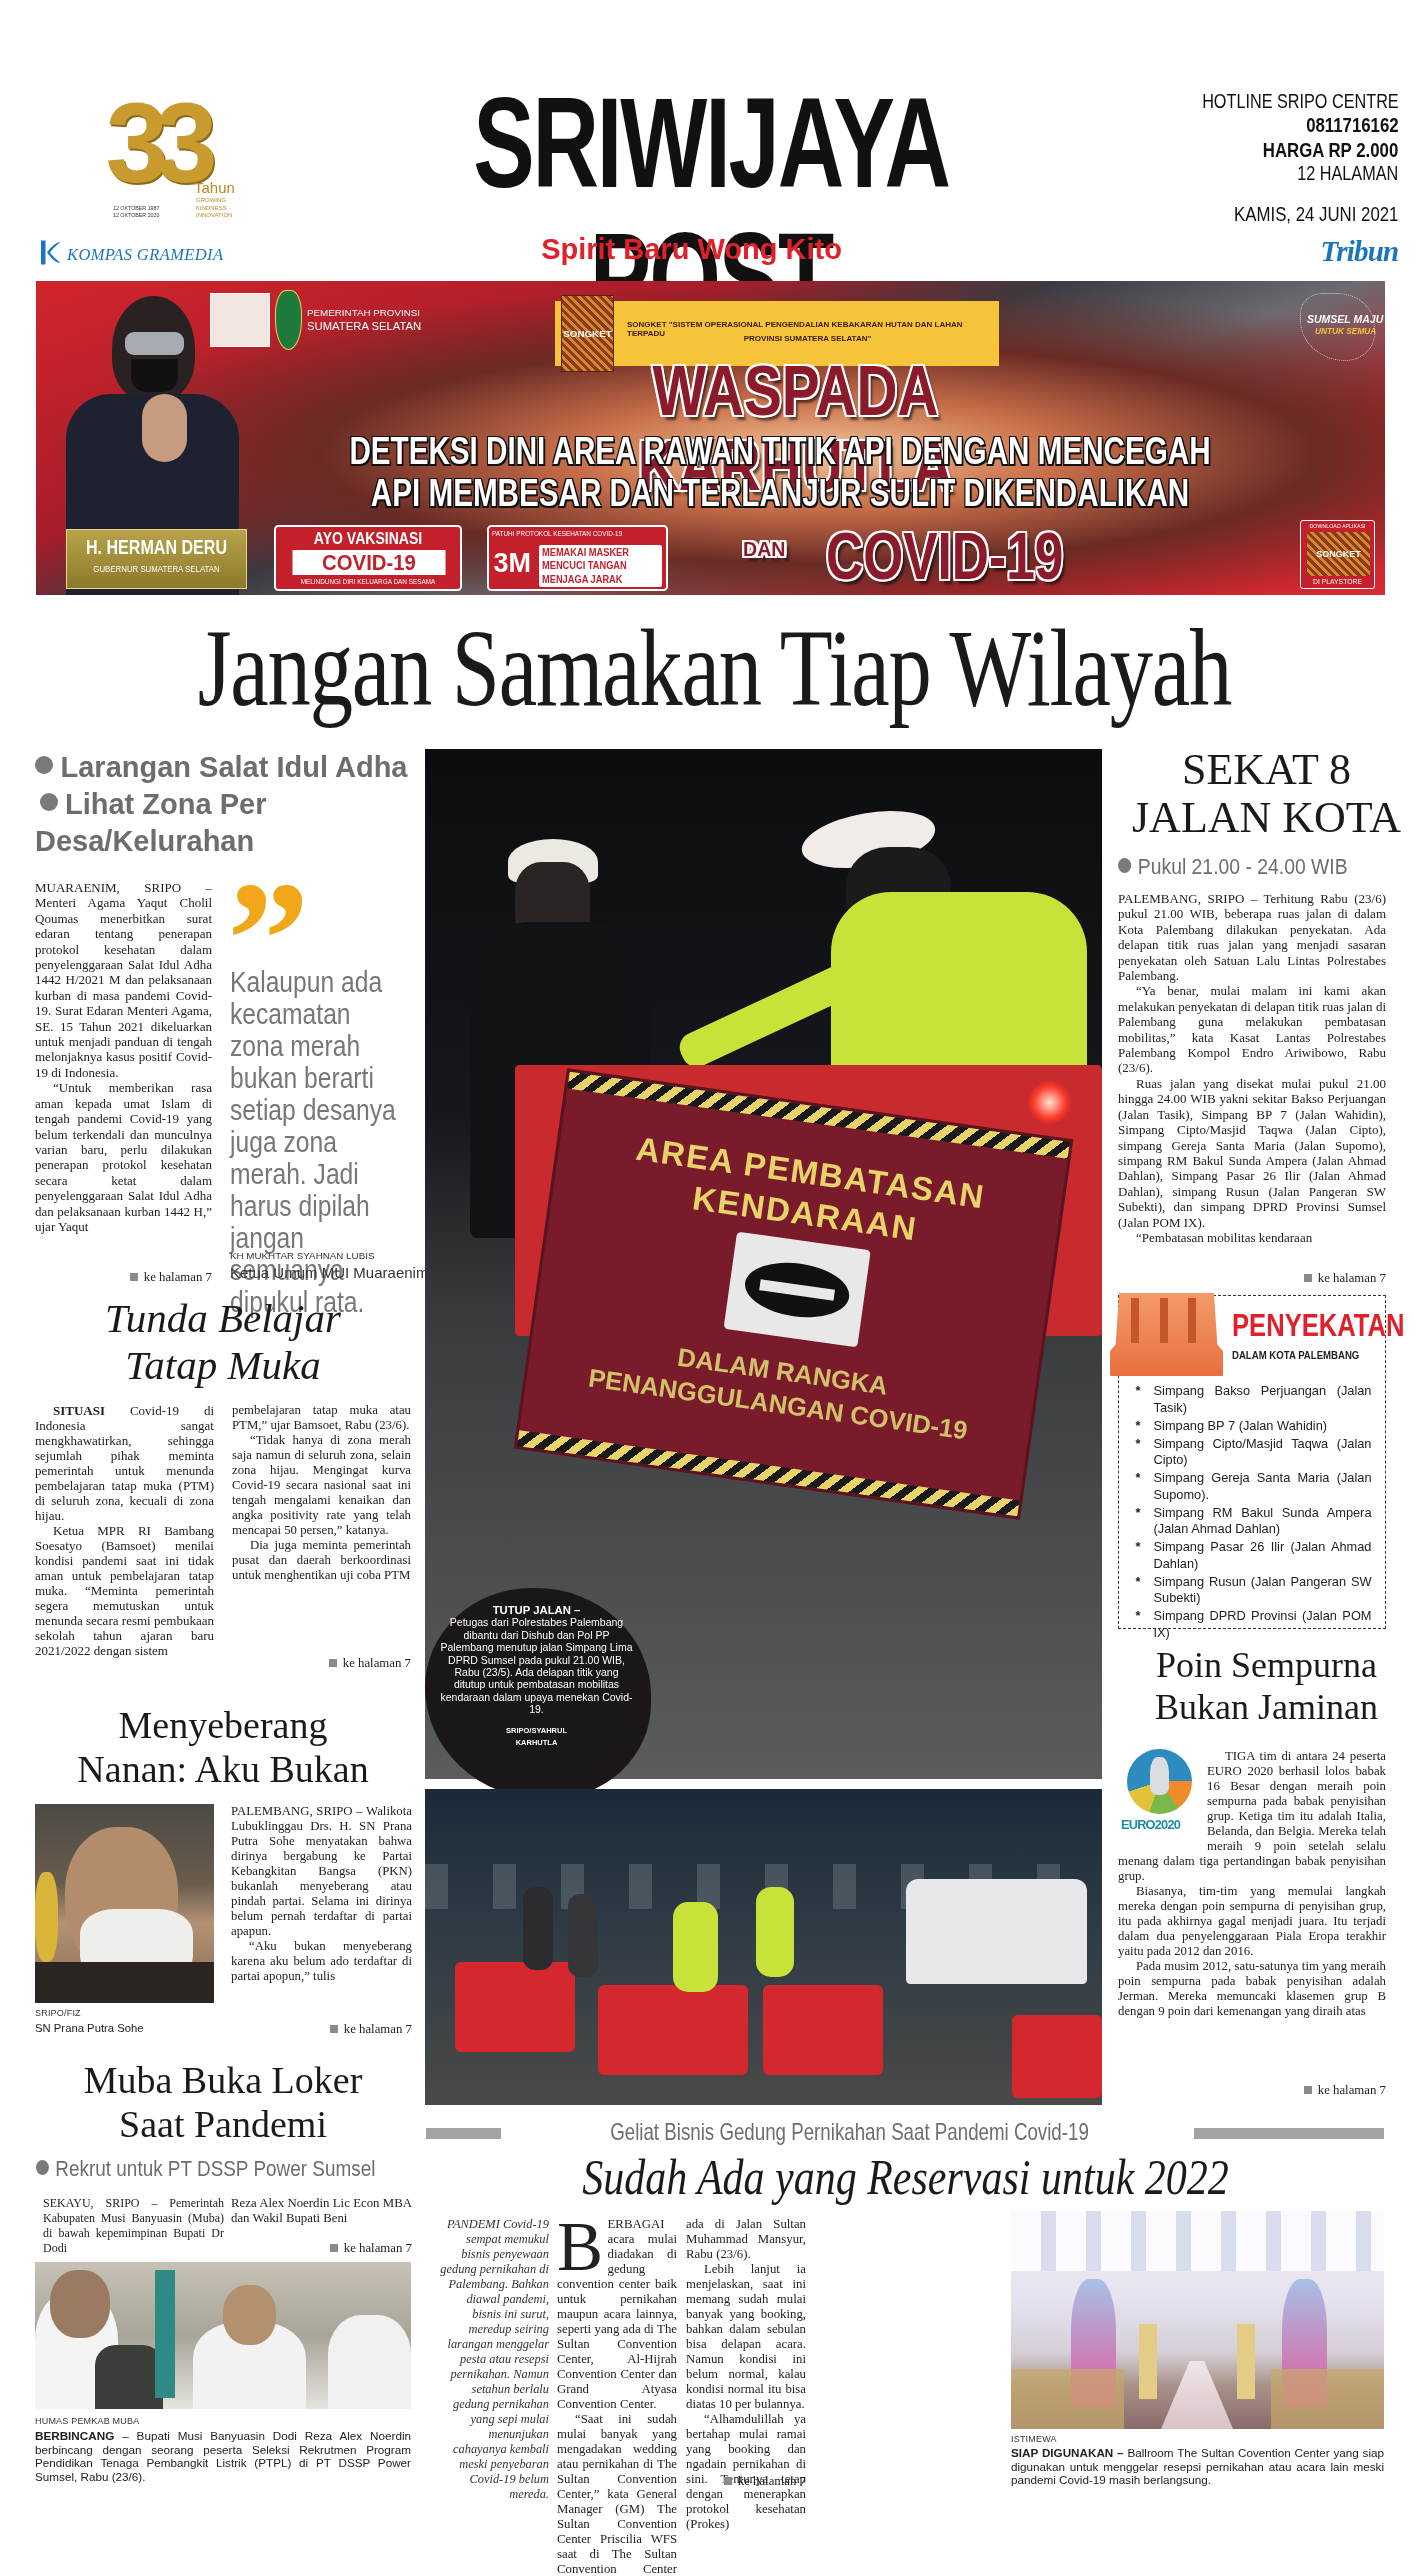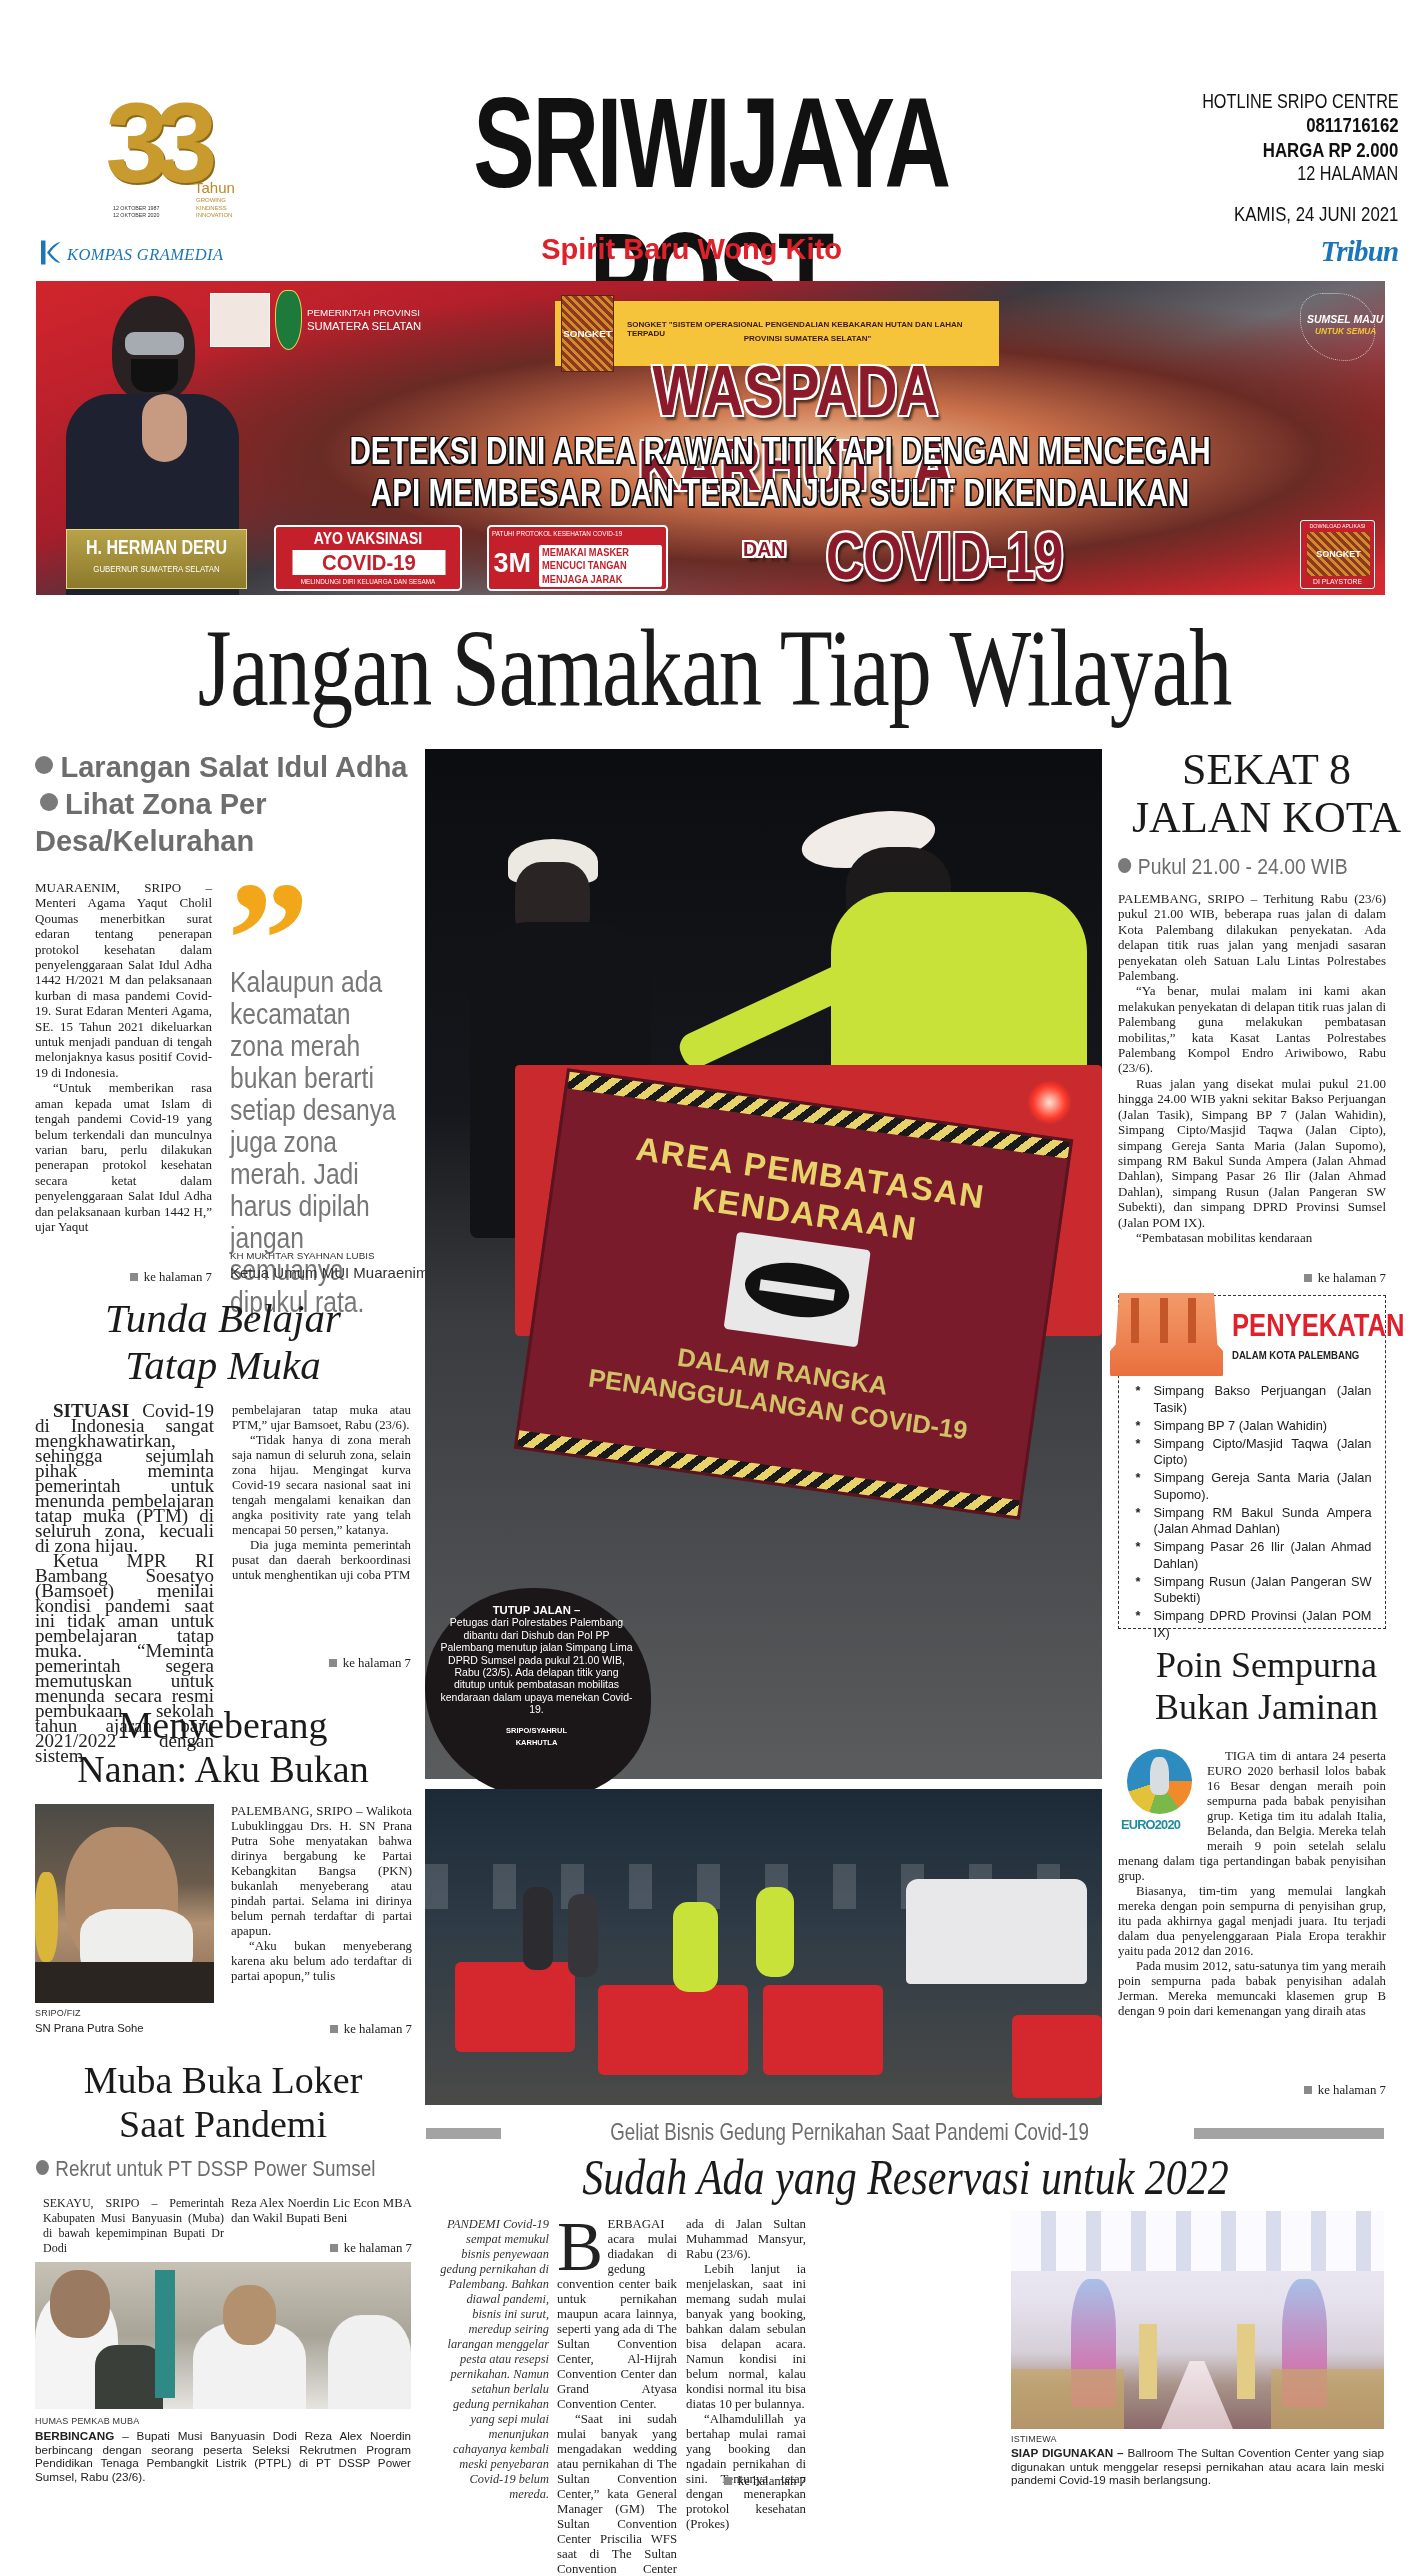--- a/index.html
+++ b/index.html
@@ -149,21 +149,21 @@
 
 <div class="abs quote-mark" style="left:227px;top:880px">”</div>
 <div class="abs pull-quote" style="left:230px;top:966px;width:202px">Kalaupun ada kecamatan zona merah bukan berarti setiap desanya juga zona merah. Jadi harus dipilah jangan semuanya dipukul rata.</div>
 <div class="abs sans" style="left:230px;top:1250px;font-size:9.8px;color:#333">KH MUKHTAR SYAHNAN LUBIS</div>
 <div class="abs sans" style="left:230px;top:1264px;font-size:15px;color:#333">Ketua Umum MUI Muaraenim</div>
 
 <div class="abs serif" style="left:35px;top:1295px;width:376px;text-align:center;font-style:italic;font-size:41px;line-height:47px">
   <div>Tunda Belajar</div>
   <div>Tatap Muka</div>
 </div>
-<div class="abs body-text" style="left:35px;top:1403px;width:179px;font-size:19px;line-height:15px">
+<div class="abs body-text" style="left:35px;top:1403px;width:179px;font-size:13px;line-height:15px">
   <p><b>SITUASI</b><span> Covid-19 di Indonesia sangat mengkhawatirkan, sehingga sejumlah pihak meminta pemerintah untuk menunda pembelajaran tatap muka (PTM) di seluruh zona, kecuali di zona hijau.</span></p>
   <p>Ketua MPR RI Bambang Soesatyo (Bamsoet) menilai kondisi pandemi saat ini tidak aman untuk pembelajaran tatap muka. “Meminta pemerintah segera memutuskan untuk menunda secara resmi pembukaan sekolah tahun ajaran baru 2021/2022 dengan sistem</p>
 </div>
 <div class="abs body-text" style="left:232px;top:1403px;width:179px;font-size:12.8px;line-height:15px">
   <p class="first">pembelajaran tatap muka atau PTM,” ujar Bamsoet, Rabu (23/6).</p>
   <p>“Tidak hanya di zona merah saja namun di seluruh zona, selain zona hijau. Mengingat kurva Covid-19 secara nasional saat ini tengah mengalami kenaikan dan angka positivity rate yang telah mencapai 50 persen,” katanya.</p>
   <p>Dia juga meminta pemerintah pusat dan daerah berkoordinasi untuk menghentikan uji coba PTM</p>
 </div>
 <div class="abs kehal" style="left:232px;top:1656px;width:179px">ke halaman 7</div>
 

